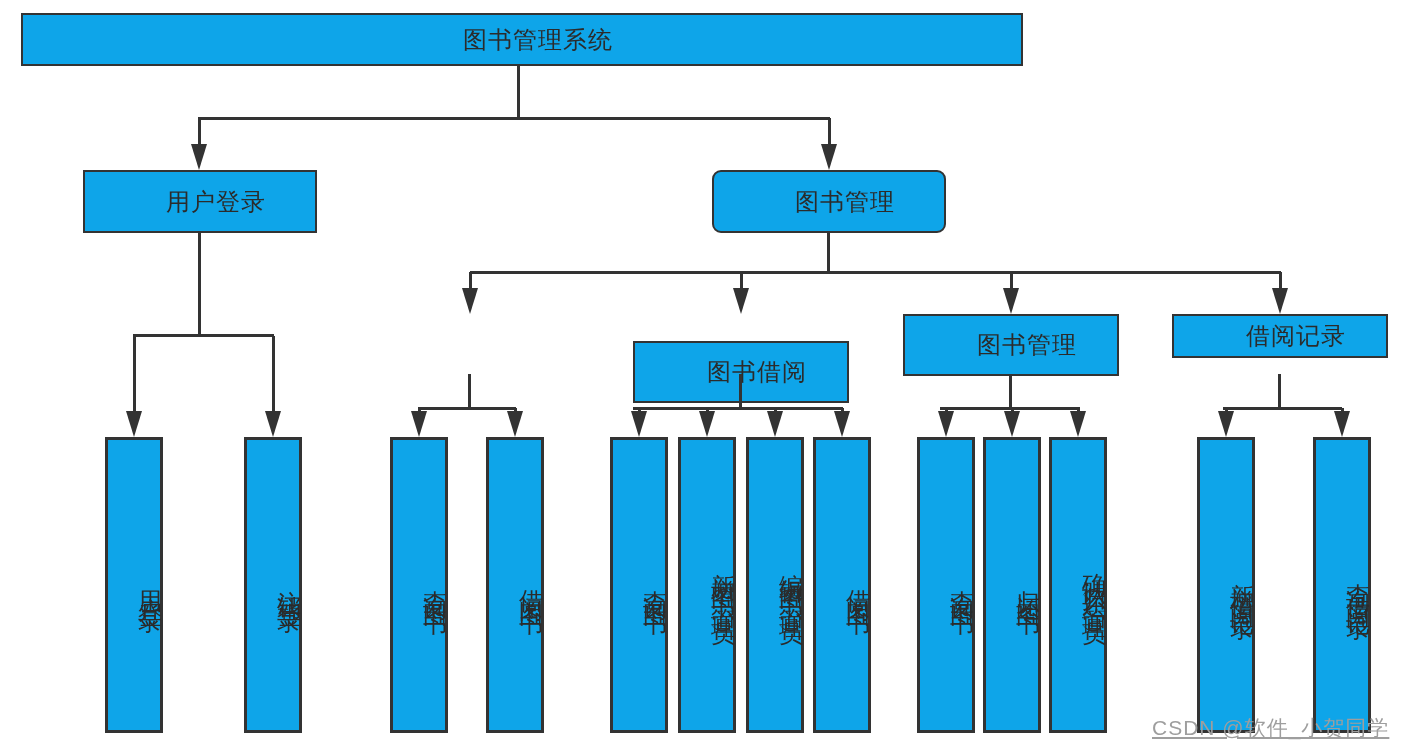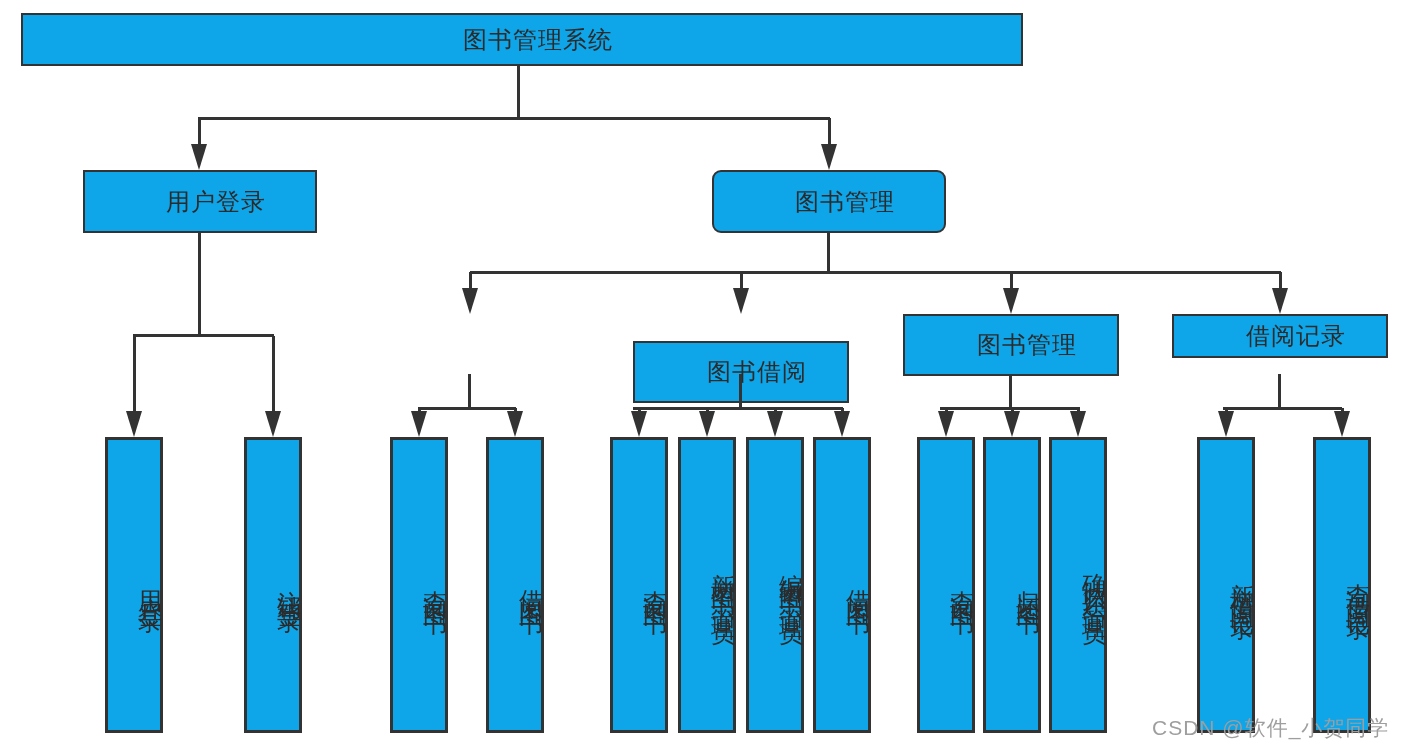--- a/index.html
+++ b/index.html
@@ -53,20 +53,21 @@
     border-right:8px solid transparent;
     border-top:26px solid var(--line);
   }
   #watermark{
     position:absolute;
     left:1152px;top:714px;
     font-size:21px;
     color:var(--wm);
     letter-spacing:1px;
     white-space:nowrap;
+    text-decoration:underline;
   }
 </style>
 </head>
 <body>
 
 <div id="canvas">
 
   <div class="box" style="left:21px;top:13px;width:1002px;height:53px;">
     <span>图书管理系统</span>
   </div>

